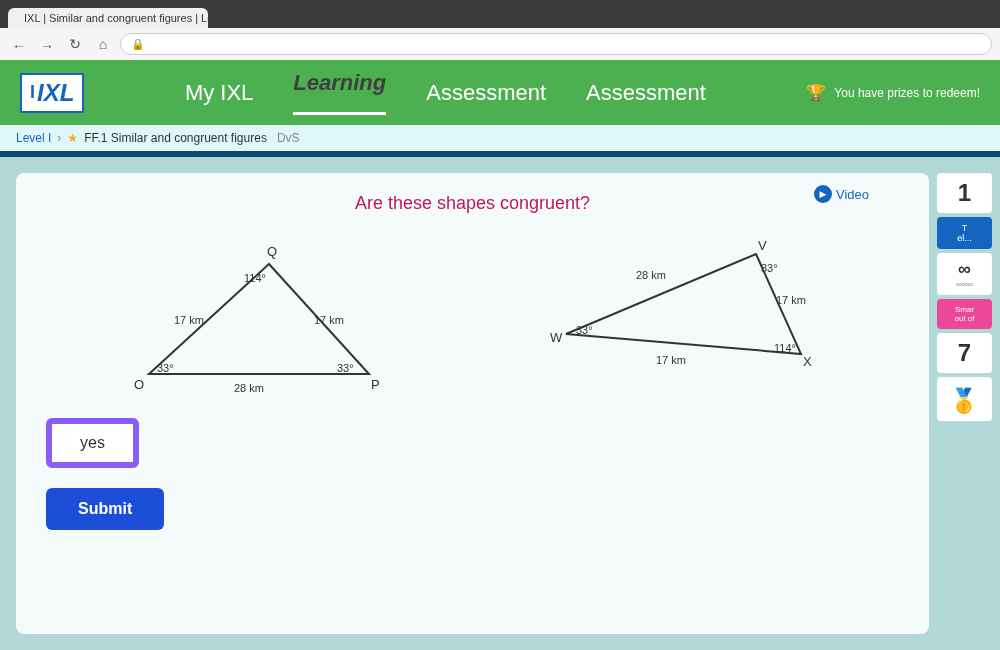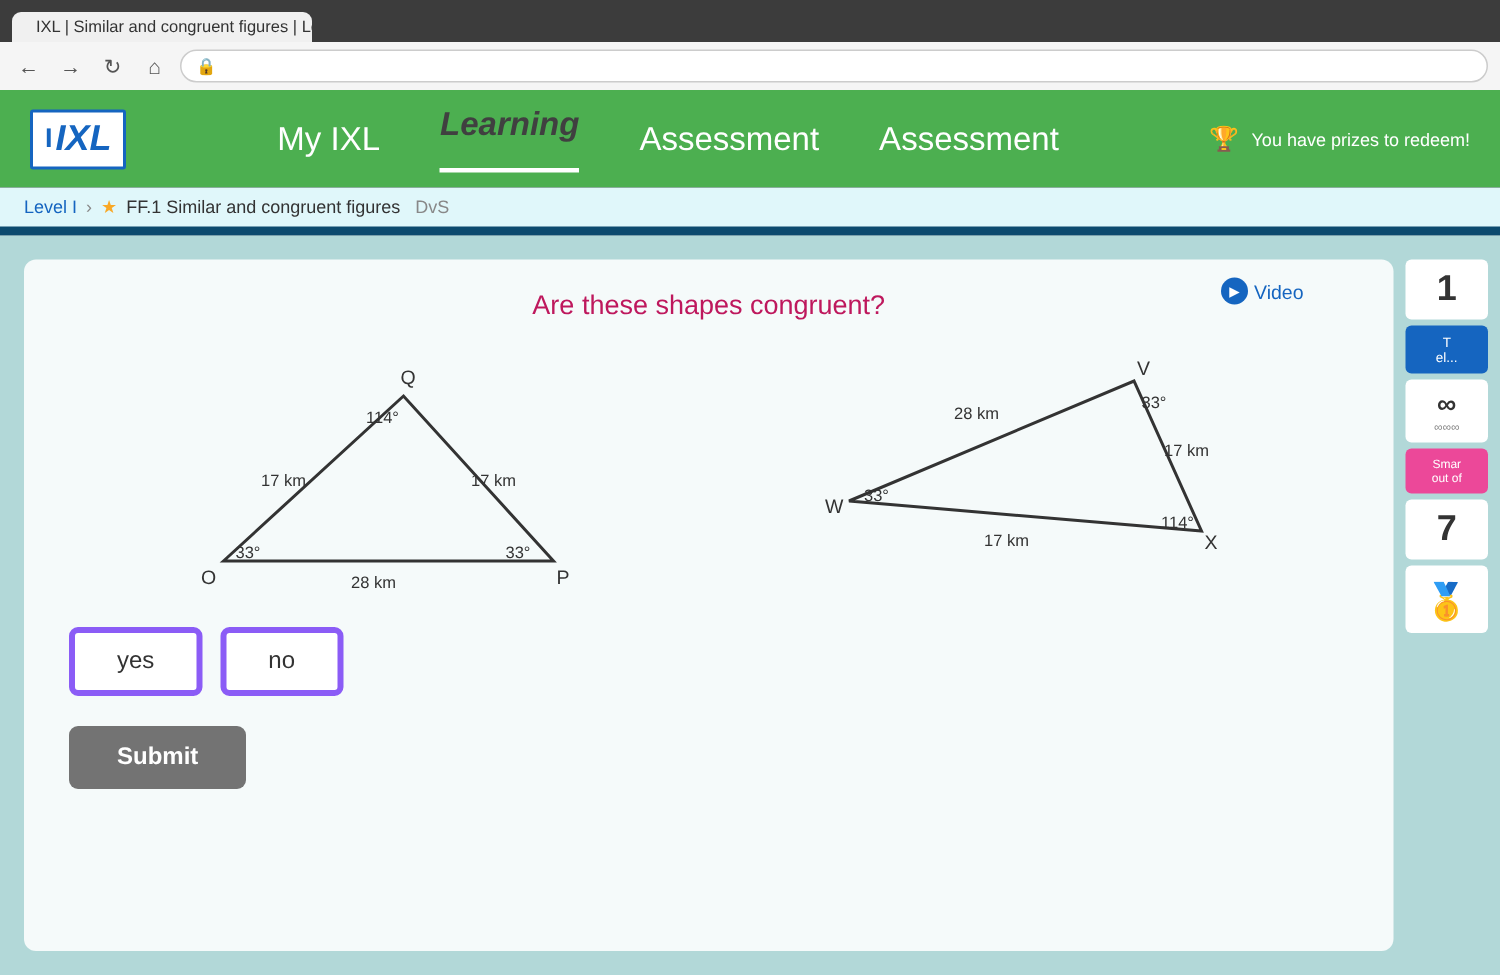--- a/index.html
+++ b/index.html
@@ -187,31 +187,31 @@
     }
 
     
     .answer-buttons {
       display: flex;
       gap: 12px;
       margin-bottom: 20px;
     }
     .answer-btn {
       padding: 10px 28px;
-      border: 4px solid #8b5cf6;
+      border: 6px solid #8b5cf6;
       border-radius: 6px;
       background: #fff;
       font-size: 16px;
       cursor: pointer;
       color: #333;
       font-weight: 500;
     }
 
     .submit-btn {
-      background: #737373;
+      background: #1d4ed8;
       color: #fff;
       border: none;
       border-radius: 6px;
       padding: 12px 32px;
       font-size: 16px;
       cursor: pointer;
       font-weight: 600;
     }
 
     
@@ -346,21 +346,20 @@
 
           <text x="215" y="38" font-size="11" fill="#333" font-family="Arial">33°</text>
           <text x="30" y="100" font-size="11" fill="#333" font-family="Arial">33°</text>
           <text x="228" y="118" font-size="11" fill="#333" font-family="Arial">114°</text>
         </svg>
       </div>
 
       
       <div class="answer-buttons">
         <button class="answer-btn">yes</button>
-        <button class="answer-btn">no</button>
       </div>
 
       
       <button class="submit-btn">Submit</button>
 
     </div>
 
     <div class="right-sidebar">
       <div class="sidebar-card">
         <div class="sidebar-num">1</div>

